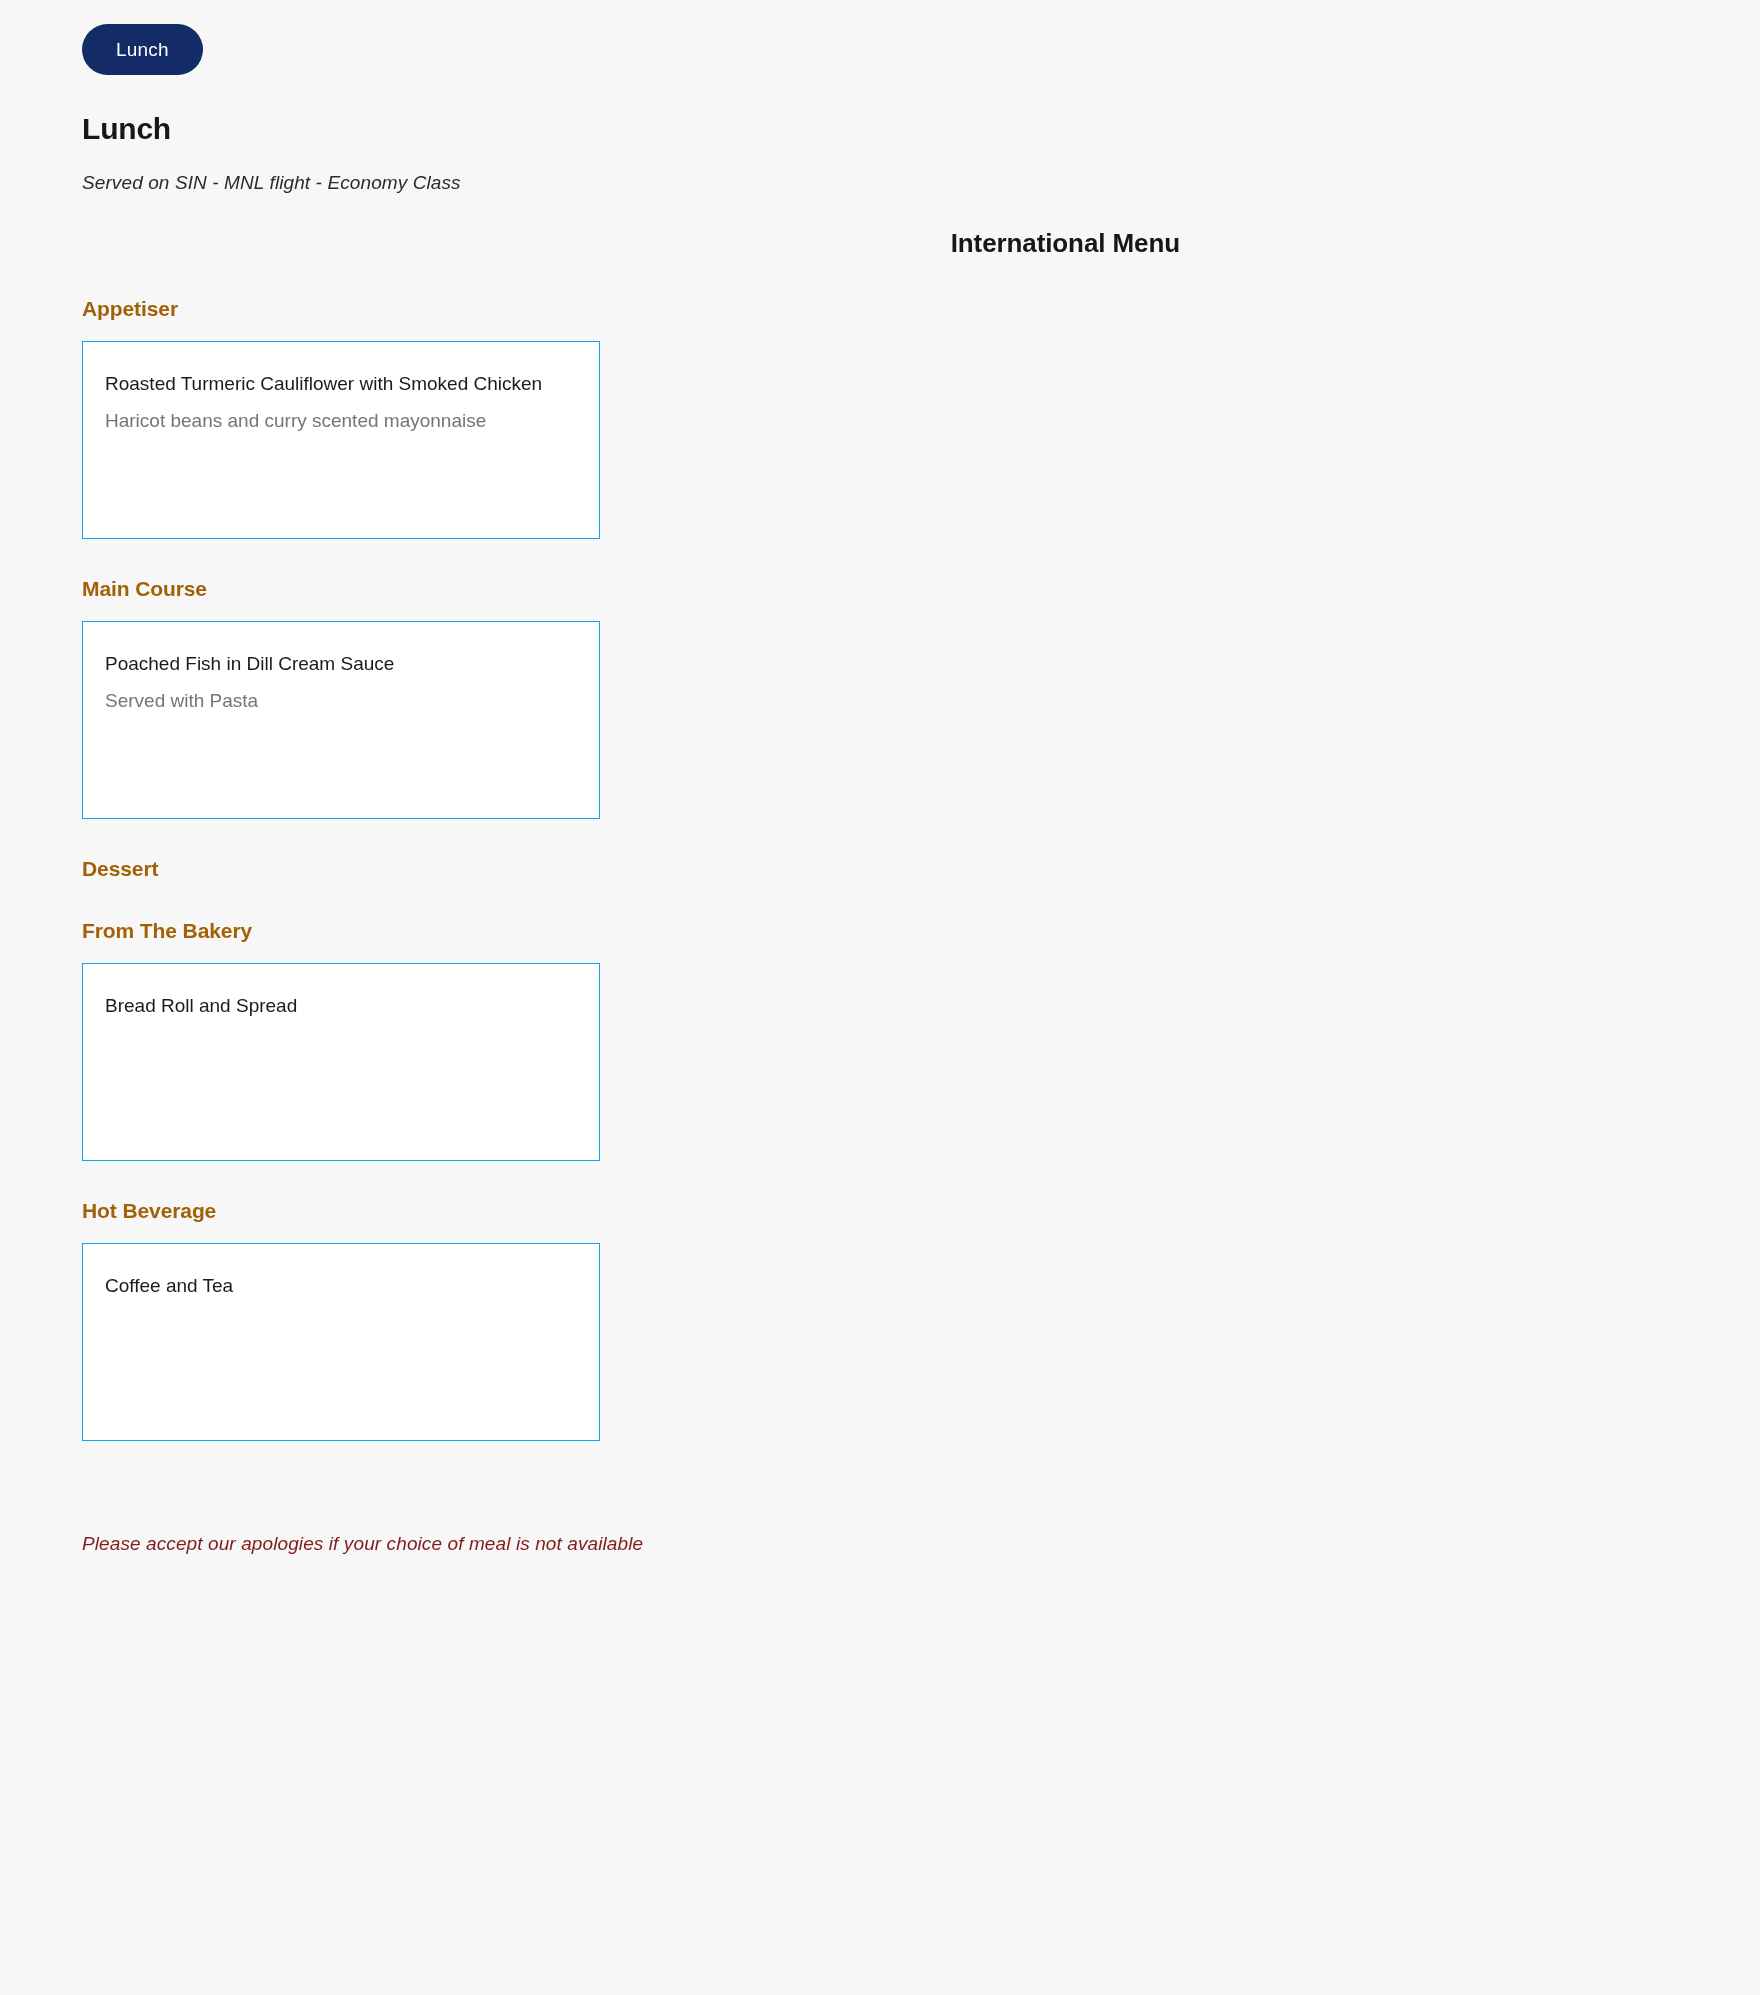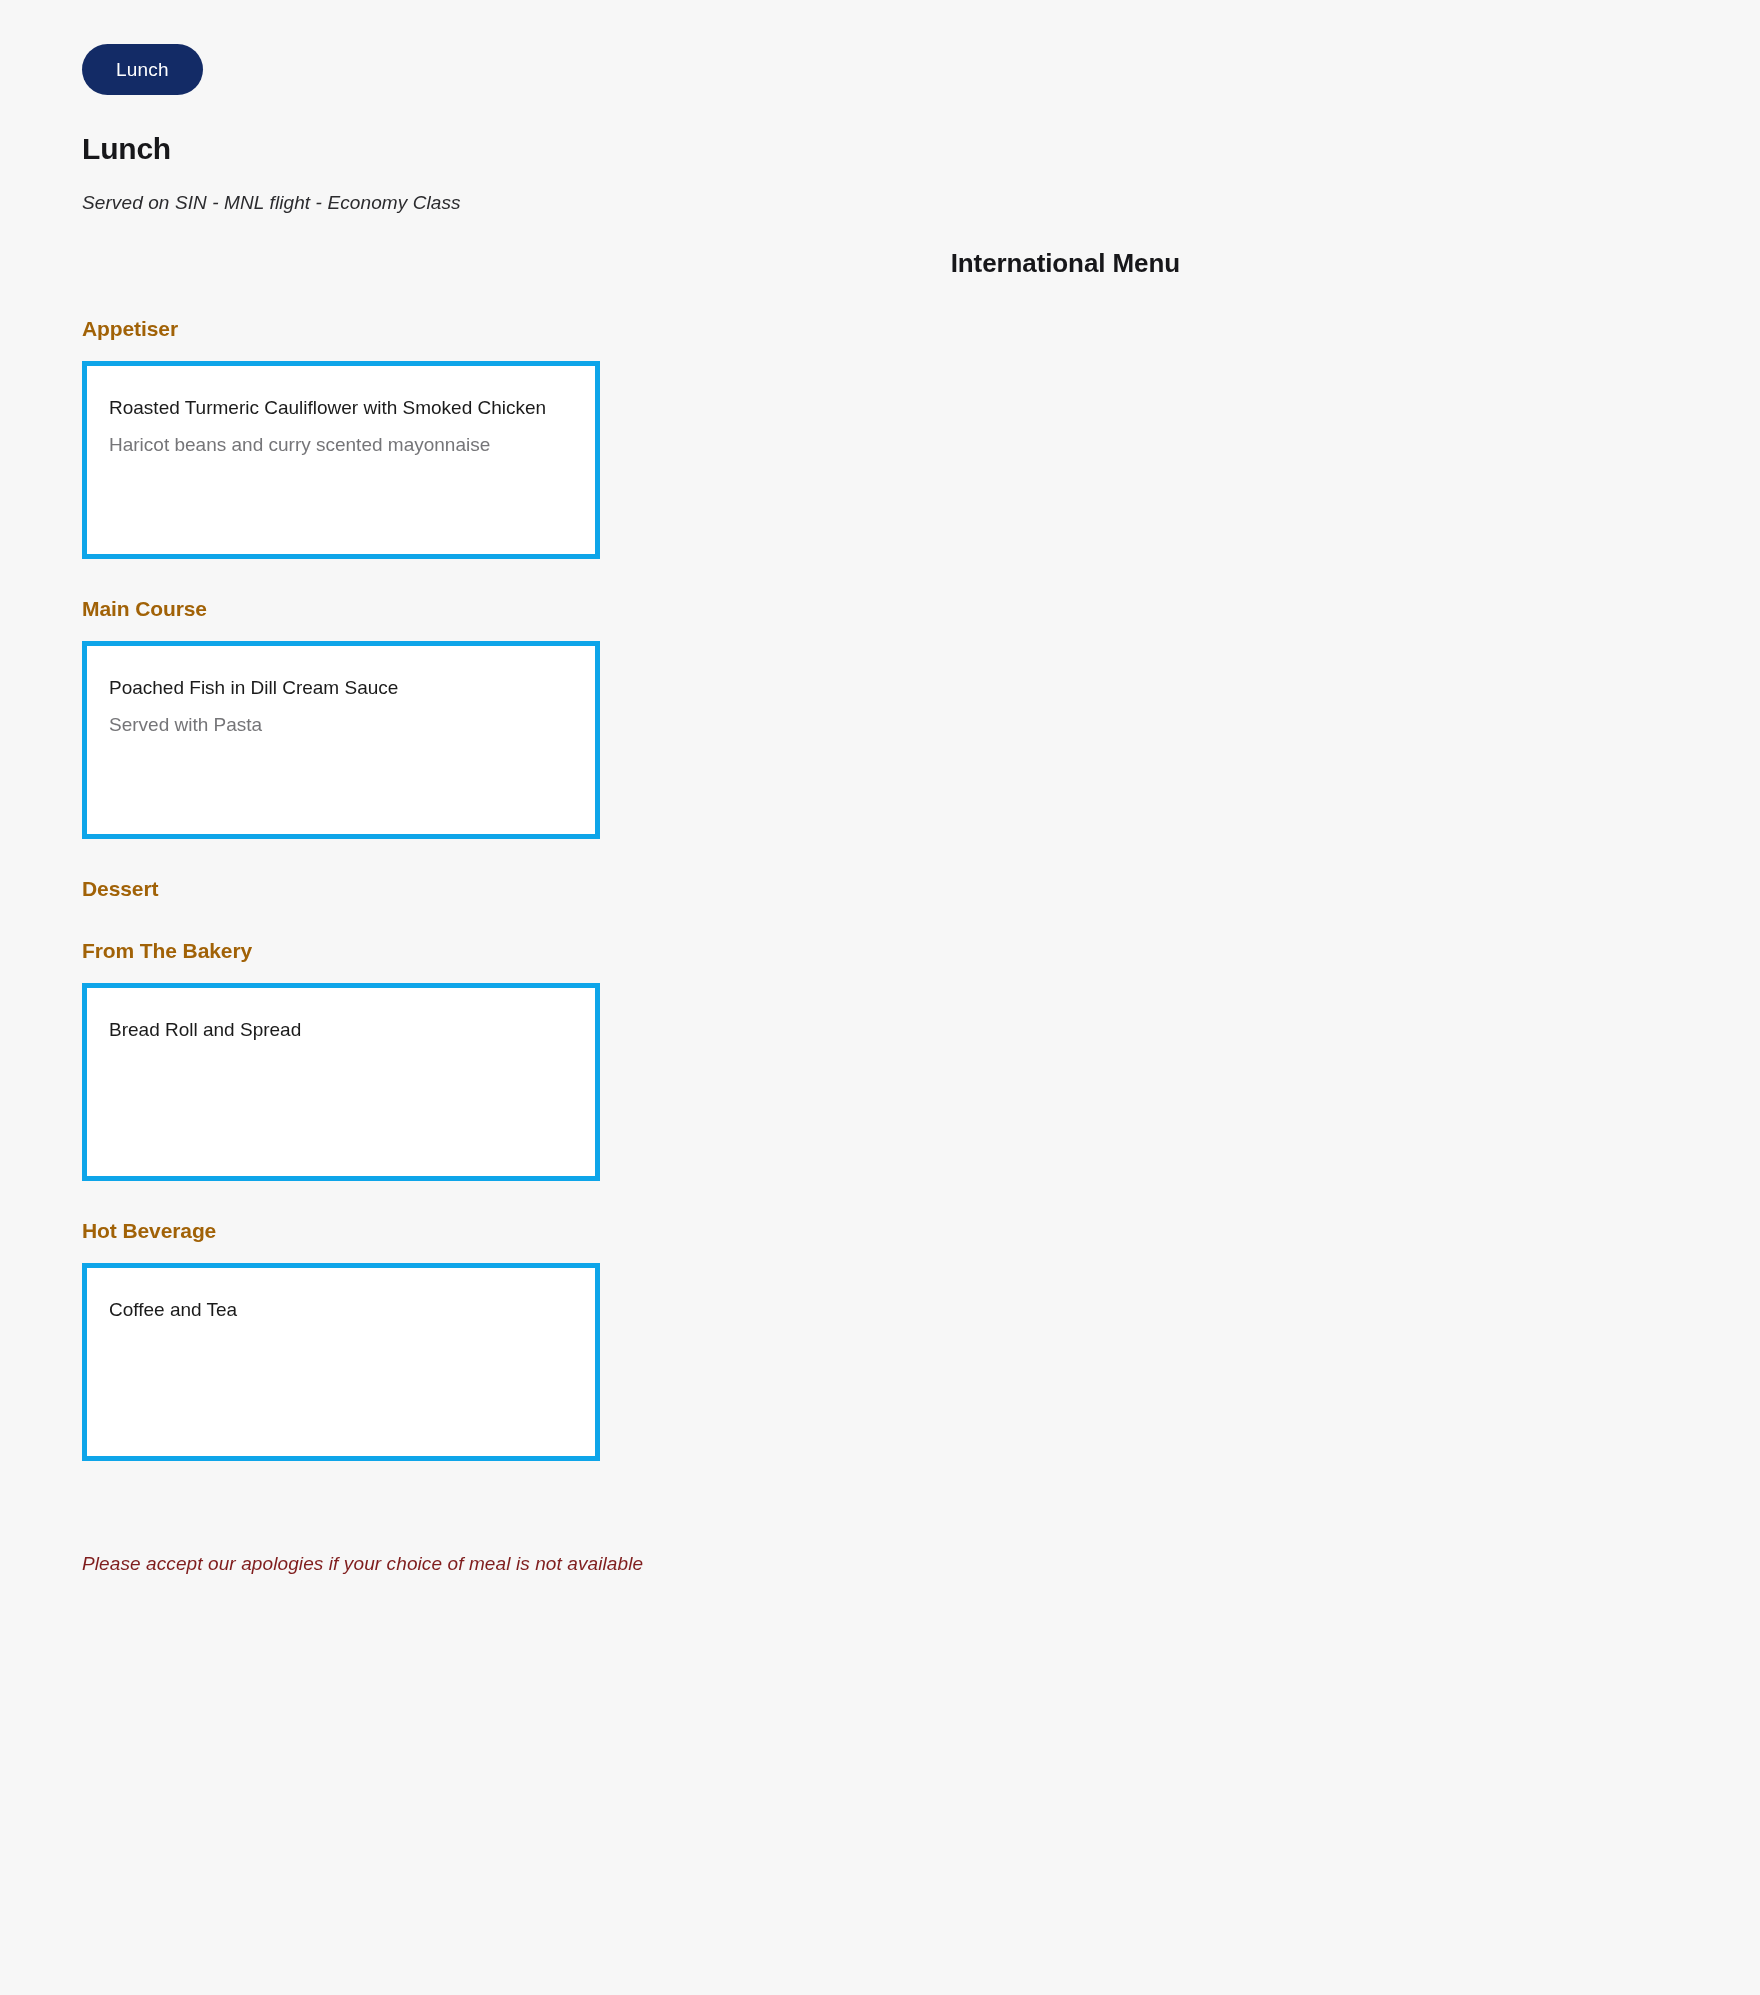--- a/index.html
+++ b/index.html
@@ -11,21 +11,21 @@
     color: #1b1b1b;
   }
   .page {
     width: 1760px;
     min-height: 1995px;
     background: #f7f7f7;
     padding: 0;
     position: relative;
   }
   .inner {
-    padding: 44px 0 0 82px;
+    padding: 24px 0 0 82px;
     max-width: 1180px;
   }
   .pill {
     display: inline-block;
     background: #132b66;
     color: #ffffff;
     font-size: 19px;
     line-height: 1;
     padding: 16px 34px;
     border-radius: 30px;
@@ -65,21 +65,21 @@
   .cards {
     display: flex;
     flex-wrap: wrap;
     gap: 18px;
     margin-top: 20px;
   }
   .card {
     width: 518px;
     min-height: 198px;
     background: #ffffff;
-    border: 5px solid #0ea5e9;
+    border: 1px solid #0ea5e9;
     padding: 28px 26px 22px 22px;
   }
   .card.short { min-height: 198px; }
   .card-name {
     font-size: 19px;
     line-height: 1.45;
     color: #1b1b1b;
     margin: 0;
   }
   .card-desc {

